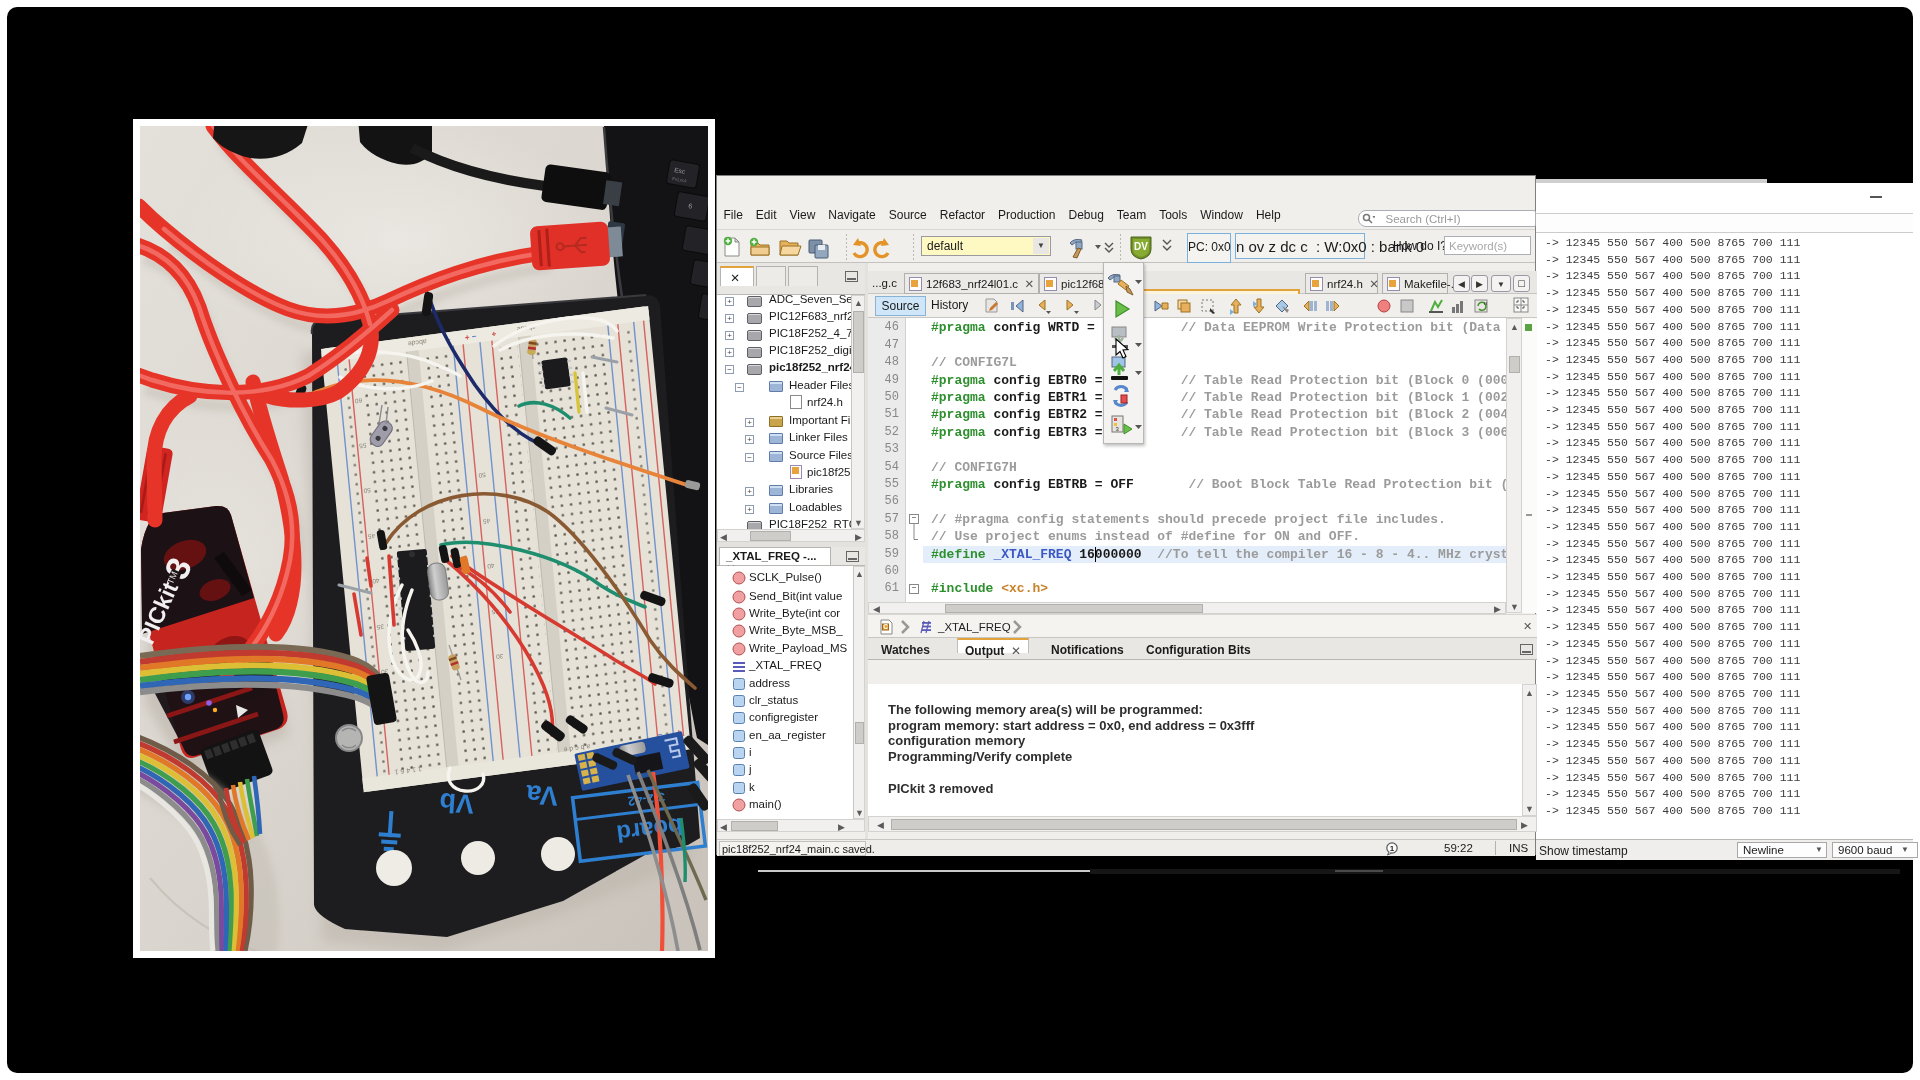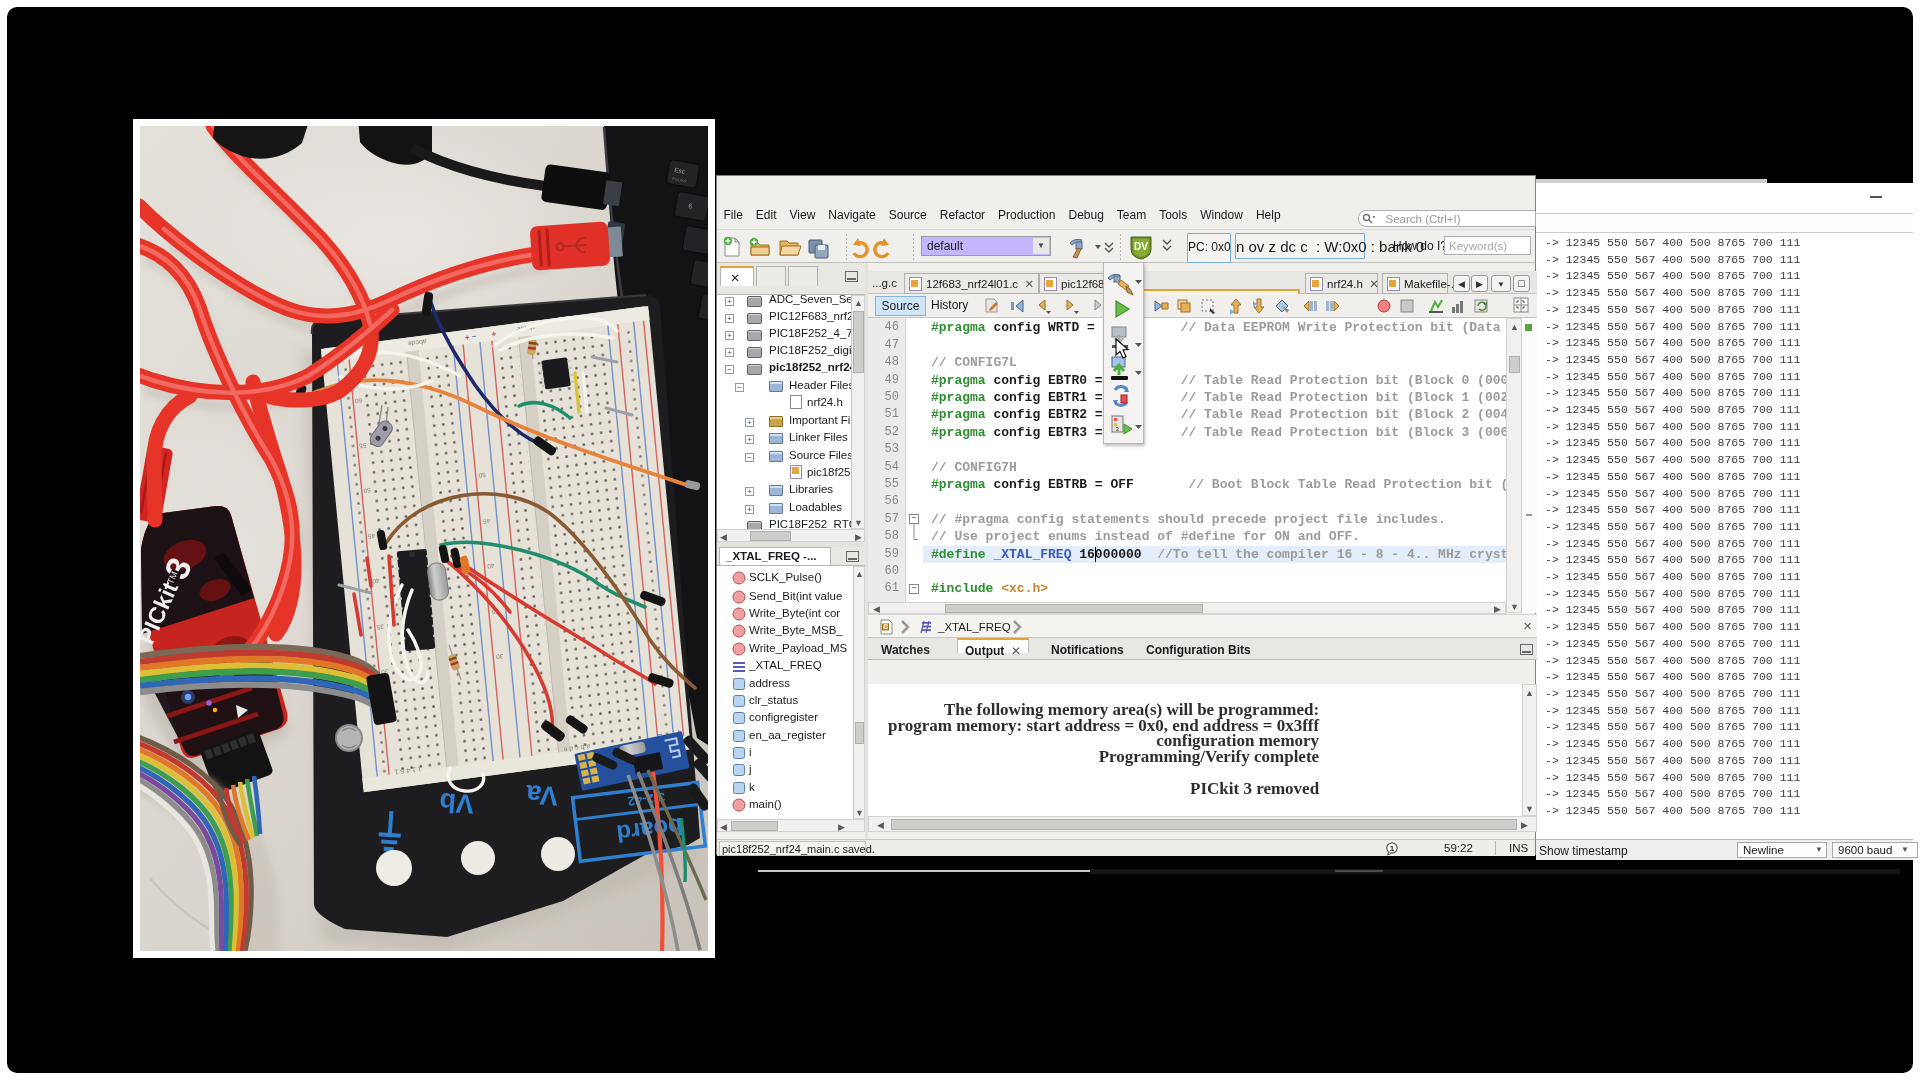--- a/index.html
+++ b/index.html
@@ -17,21 +17,21 @@
   #mplab { position:absolute; left:716px; top:175px; width:820px; height:680px;
     background:#f0efec; border:1px solid #7f7f7f; font-size:12px; color:#1a1a1a; }
   
   .ttl { position:absolute; left:0; top:0; width:100%; height:32px; background:#f2f1ee; }
   .mbar { position:absolute; left:0; top:32px; width:100%; height:21px; }
   .mbar span { margin:0 6.5px; }
   .tbar { position:absolute; left:0; top:53px; width:100%; height:34px;
     border-top:1px solid #d9d7d3; border-bottom:1px solid #c4c2be; }
   .tsep { position:absolute; top:4px; height:26px; width:1px;
     background:repeating-linear-gradient(#b9b7b3 0 2px, #f0efec 2px 4px); }
-  .combo { position:absolute; background:#c4b5fd; border:1px solid #9a99a0; height:20px;
+  .combo { position:absolute; background:#fef9c3; border:1px solid #9a99a0; height:20px;
     font-size:12px; padding-left:5px; line-height:18px; }
   .combobtn { position:absolute; right:1px; top:1px; width:16px; height:16px; background:#e8e7e4;
     color:#444; font-size:8px; text-align:center; line-height:16px; }
   .fld { position:absolute; background:#fff; border:1px solid #adaeb5; }
   .bluebox { position:absolute; border:1px solid #7ab0dc; background:#f4f3f0; font-size:12px;
     text-align:center; }
   .panel-tabs { position:absolute; background:#e9e7e3; border-bottom:1px solid #b9b7b3; }
   .ptab { position:absolute; top:3px; height:20px; background:#ecebe8; border:1px solid #b5b3af;
     border-bottom:none; font-size:11.5px; padding:3px 6px 0 6px; }
   .ptab.on { background:#fff; }
@@ -54,22 +54,22 @@
     font-size:11.5px; padding:3px 5px 0 4px; white-space:nowrap; }
   .etab.act { background:#fdf4dd; border:2px solid #e2a23c; font-weight:normal; }
   .srcbar { position:absolute; height:24px; background:#f0efec; border-bottom:1px solid #c8c6c2; }
   .gut { position:absolute; background:#ebebeb; border-right:1px solid #d2d2d2; color:#888;
     font-family:"Liberation Mono", monospace; font-size:12px; text-align:right; }
   .cod { position:absolute; font-family:"Liberation Mono", monospace; font-size:13px; font-weight:bold;
     white-space:pre; line-height:17.4px; }
   .cod .g { color:#2e8f2e; } .cod .c { color:#9b9b9b; font-weight:bold; } .cod .b { color:#3b58c4; }
   .cod .o { color:#c8822a; } .cod .k { color:#1a1a1a; }
   .otab { position:absolute; top:1px; height:21px; font-size:12px; font-weight:bold; padding:4px 7px 0 7px; }
-  .contxt { position:absolute; font-family:Liberation Serif, serif; font-size:17px; font-weight:bold;
-    color:#2e2e2e; line-height:15.7px; white-space:pre;text-align:right; }
+  .contxt { position:absolute; font-family:Liberation Sans, sans-serif; font-size:13px; font-weight:bold;
+    color:#2e2e2e; line-height:15.7px; white-space:pre; }
   .statbar { position:absolute; left:0; top:663px; width:100%; height:17px; background:#eeede9;
     border-top:1px solid #c8c6c2; font-size:11.5px; }
   .palette { position:absolute; left:386px; top:86px; width:41px; height:182px; background:#f4f3f1;
     border:1px solid #b9b7b3; box-shadow:1px 2px 3px rgba(0,0,0,.25); }
   .cfico { display:inline-block; width:13px; height:14px; background:#fdfdfd; border:1px solid #9a8ab0;
     margin-right:4px; vertical-align:-3px; position:relative; }
   .cfico:before { content:""; position:absolute; left:1px; top:2px; width:7px; height:7px; background:#e8a33c; }
   .navb { position:absolute; top:4px; width:17px; height:17px; background:#f4f3f1; border:1px solid #9a98a4;
     border-radius:3px; text-align:center; line-height:15px; color:#333; }
   

